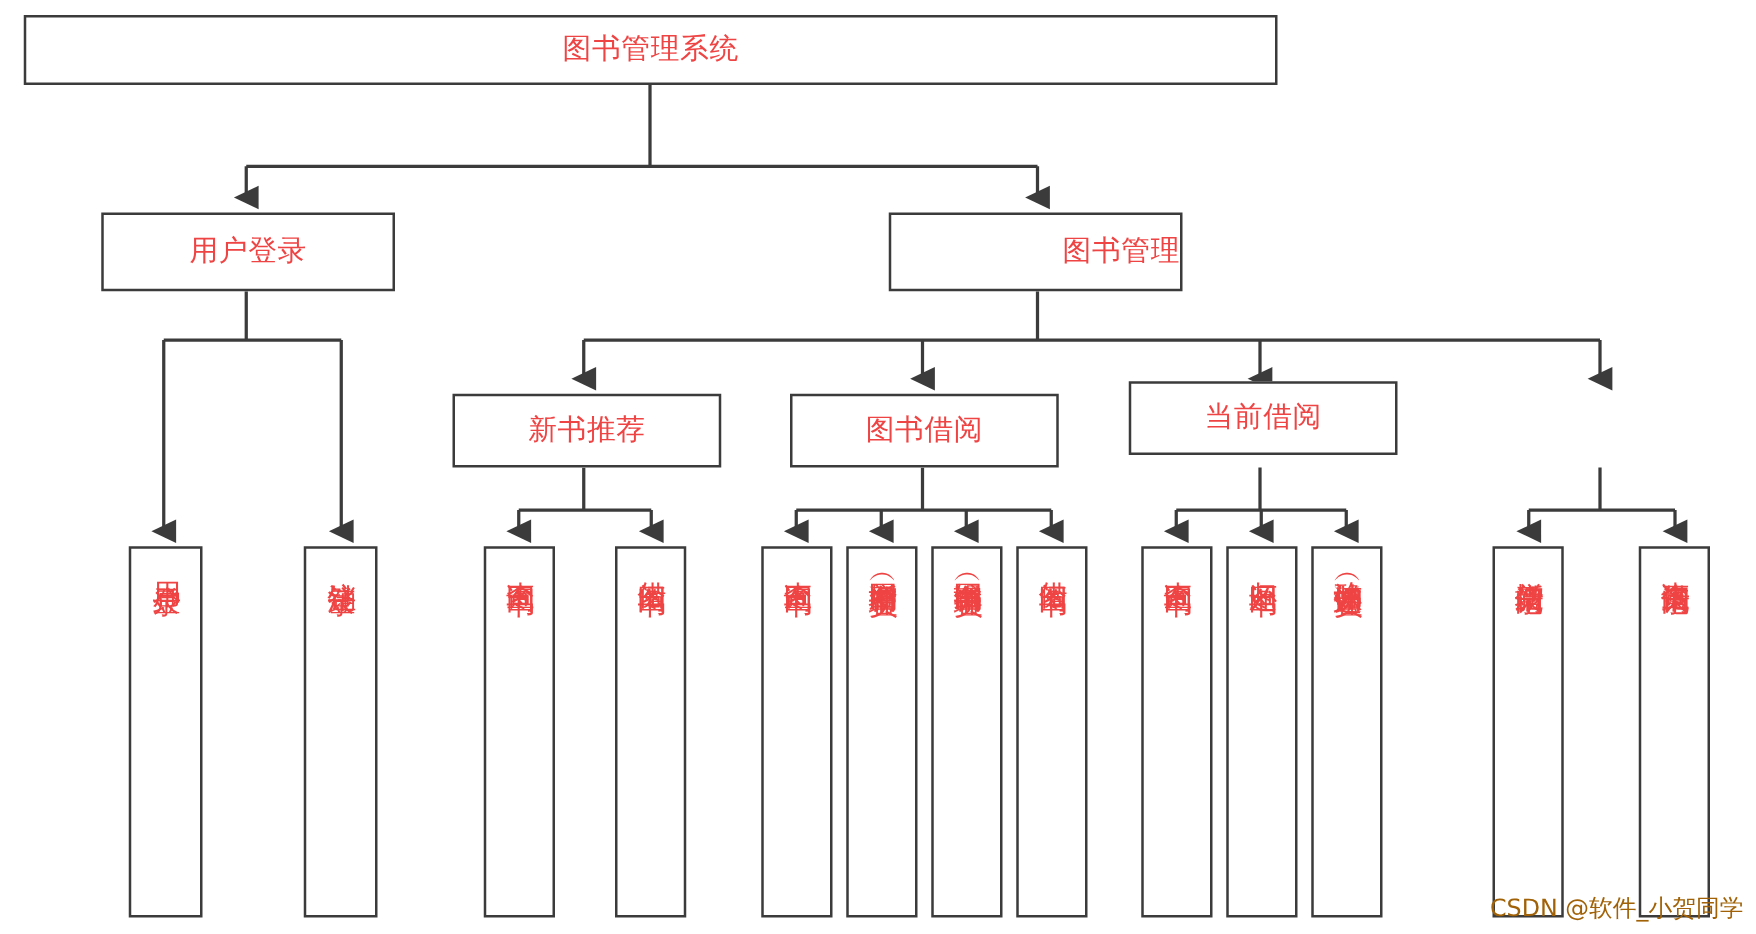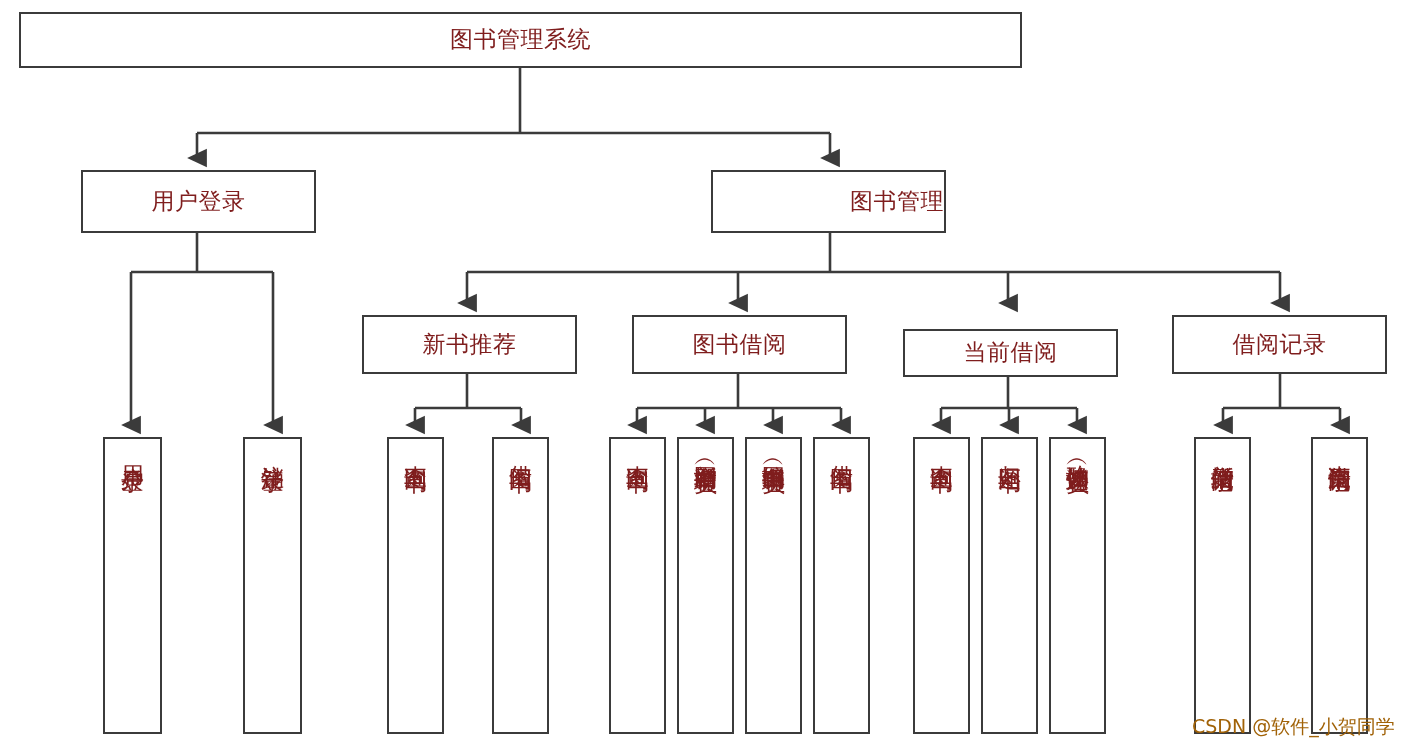--- a/index.html
+++ b/index.html
@@ -25,21 +25,21 @@
     height: 747px;
   }
   .node {
     position: absolute;
     box-sizing: border-box;
     background: #ffffff;
     border: 2px solid #3b3b3b;
     display: flex;
     align-items: center;
     justify-content: center;
-    color: #7f1d1d;
+    color: #ef4444;
     z-index: 2;
   }
   .node .lbl {
     display: block;
     text-align: center;
     line-height: 1.18;
   }
   .node.horiz .lbl {
     writing-mode: horizontal-tb;
     font-size: 23px;
@@ -137,25 +137,22 @@
   <div class="node horiz" style="left:711px; top:170px; width:235px; height:63px;justify-content:flex-end;">
     <span class="lbl">图书管理</span>
   </div>
 
   <div class="node horiz" style="left:362px; top:315px; width:215px; height:59px;">
     <span class="lbl">新书推荐</span>
   </div>
   <div class="node horiz" style="left:632px; top:315px; width:215px; height:59px;">
     <span class="lbl">图书借阅</span>
   </div>
-  <div class="node horiz" style="left:903px; top:329px; width:215px; height:48px;">
+  <div class="node horiz" style="left:903px; top:305px; width:215px; height:59px;">
     <span class="lbl">当前借阅</span>
-  </div>
-  <div class="node horiz" style="left:1172px; top:315px; width:215px; height:59px;">
-    <span class="lbl">借阅记录</span>
   </div>
 
   <div class="node vert" style="left:103px; top:437px; width:59px; height:297px;">
     <span class="lbl">用户登录</span>
   </div>
   <div class="node vert" style="left:243px; top:437px; width:59px; height:297px;">
     <span class="lbl">注销登录</span>
   </div>
 
   <div class="node vert" style="left:387px; top:437px; width:57px; height:297px;">

